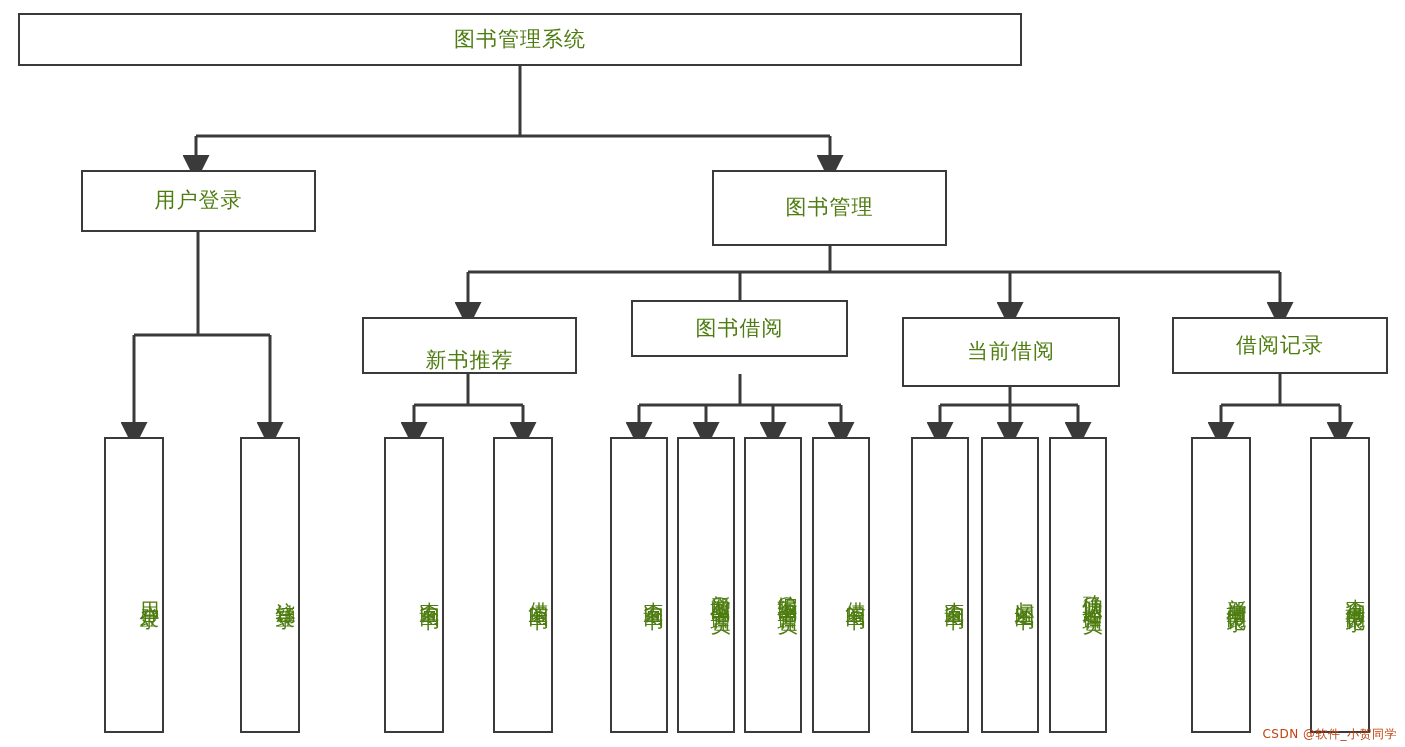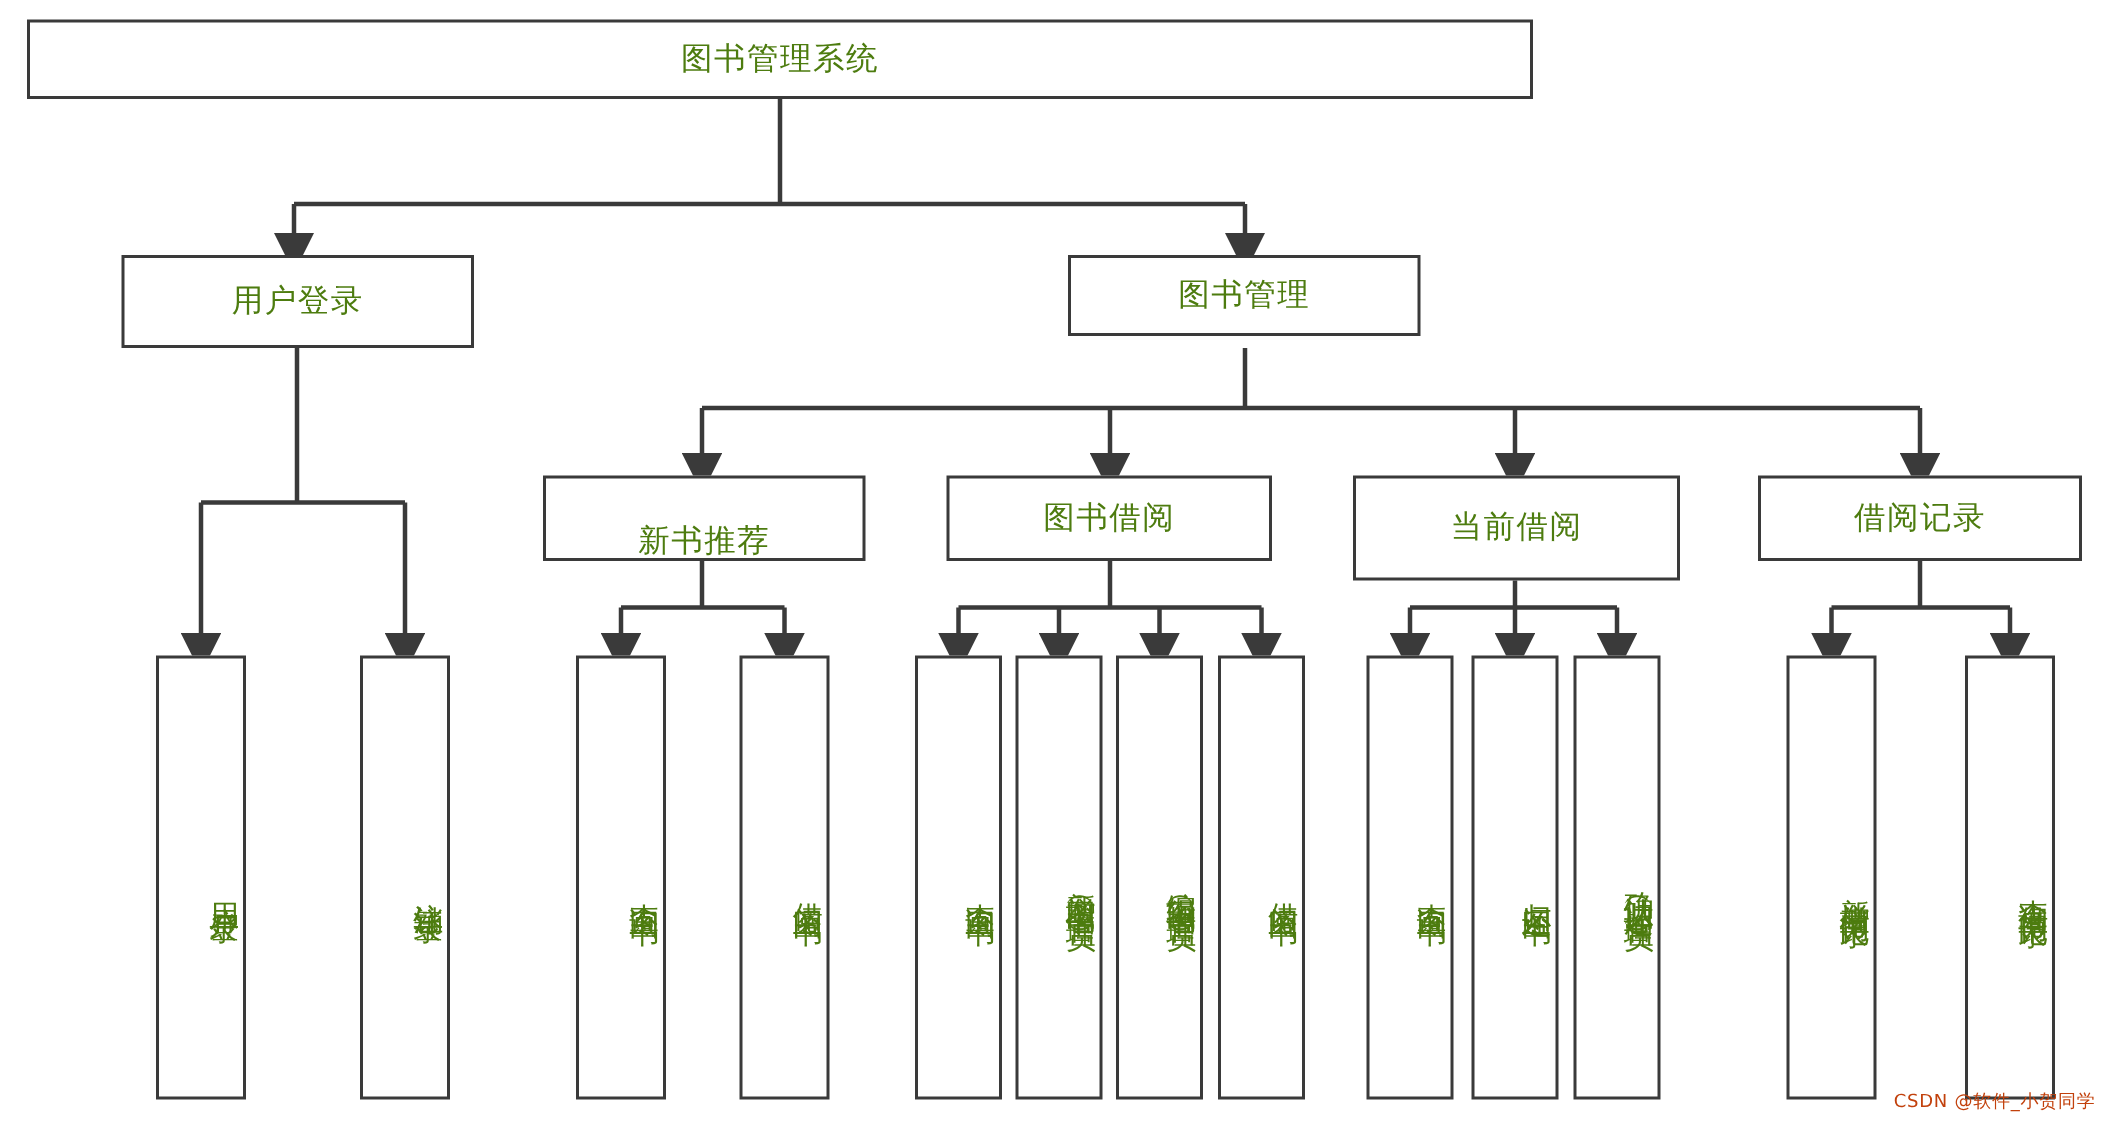--- a/index.html
+++ b/index.html
@@ -123,28 +123,28 @@
     </g>
   </svg>
 
   <div class="node h" style="left:18px; top:13px; width:1004px; height:53px;">
     <span class="lbl">图书管理系统</span>
   </div>
 
   <div class="node h" style="left:81px; top:170px; width:235px; height:62px;">
     <span class="lbl">用户登录</span>
   </div>
-  <div class="node h" style="left:712px; top:170px; width:235px; height:54px;">
+  <div class="node h" style="left:712px; top:170px; width:235px; height:76px;">
     <span class="lbl">图书管理</span>
   </div>
 
   <div class="node h" style="left:362px; top:317px; width:215px; height:57px;align-items:flex-end;">
     <span class="lbl">新书推荐</span>
   </div>
-  <div class="node h" style="left:631px; top:317px; width:217px; height:57px;">
+  <div class="node h" style="left:631px; top:300px; width:217px; height:57px;">
     <span class="lbl">图书借阅</span>
   </div>
   <div class="node h" style="left:902px; top:317px; width:218px; height:70px;">
     <span class="lbl">当前借阅</span>
   </div>
   <div class="node h" style="left:1172px; top:317px; width:216px; height:57px;">
     <span class="lbl">借阅记录</span>
   </div>
 
   <div class="node v" style="left:104px; top:437px; width:60px; height:296px;">

